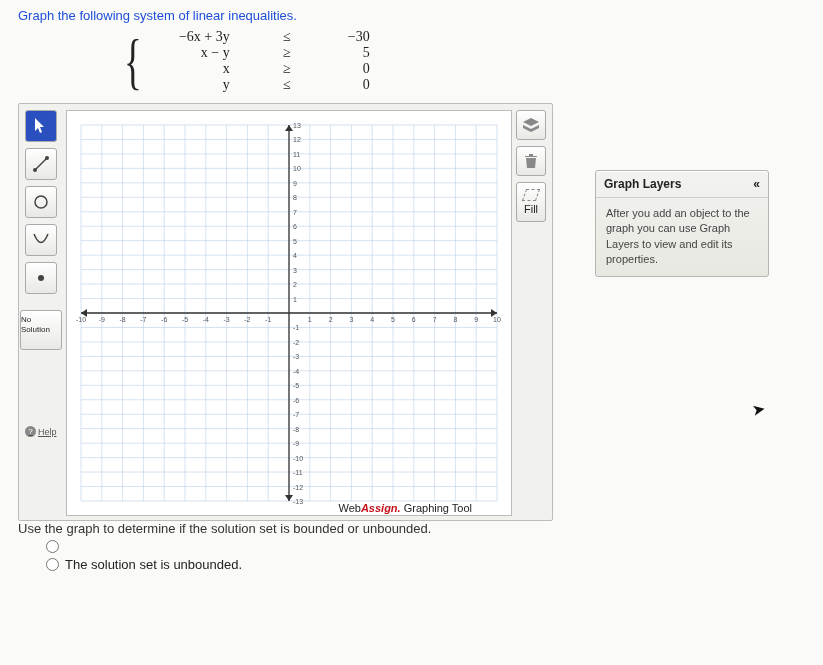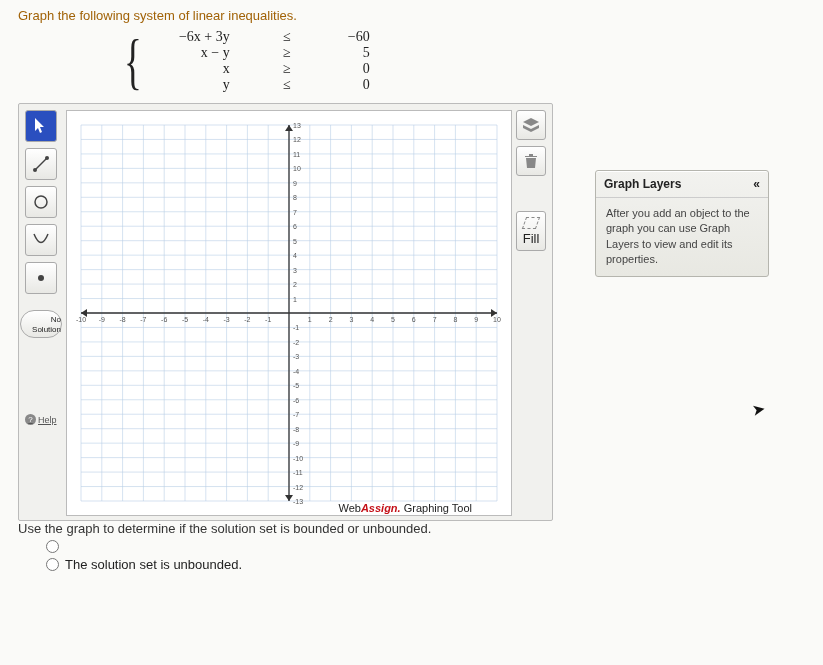--- a/index.html
+++ b/index.html
@@ -6,21 +6,21 @@
 body {
   font-family: Arial, Helvetica, sans-serif;
   background: #fafaf8;
   width: 823px;
   height: 665px;
   overflow: hidden;
   position: relative;
   color: #222;
 }
 .page { padding: 8px 18px 0 18px; }
-.prompt { font-size: 13px; color: #a16207; margin-bottom: 6px; }
+.prompt { font-size: 13px; color: #1d4ed8; margin-bottom: 6px; }
 .system {
   font-family: "Times New Roman", serif;
   font-size: 14px;
   margin-left: 100px;
   margin-bottom: 10px;
   display: flex;
   align-items: center;
 }
 .brace {
   font-size: 62px;
@@ -62,26 +62,26 @@
   border-radius: 3px;
   display: flex; align-items: center; justify-content: center;
   font-size: 14px;
   cursor: pointer;
 }
 .tool-btn.selected {
   background: #2a4fbf;
   color: #fff;
 }
 .no-sol {
-  width: 42px; height: 28px;
+  width: 42px; height: 40px;
   background: linear-gradient(#fff,#e8e8e4);
   border: 1px solid #aaa;
-  border-radius: 14px;
+  border-radius: 3px;
   font-size: 8px;
-  text-align: right;
+  text-align: left;
   line-height: 10px;
   padding-top: 4px;
   cursor: pointer;
   margin-top: 10px;
   margin-left: -5px;
 }
 .help {
   margin-top: 70px;
   font-size: 9px;
   color: #555;
@@ -128,24 +128,23 @@
   display: flex; align-items: center; justify-content: center;
   font-size: 12px;
   cursor: pointer;
 }
 .fill-btn {
   width: 30px; height: 40px;
   background: linear-gradient(#fff,#e8e8e4);
   border: 1px solid #aaa;
   border-radius: 3px;
   display: flex; flex-direction:column; align-items: center; justify-content: center;
-  font-size: 13px;
+  font-size: 11px;
   cursor: pointer;
   gap: 2px;
-  margin-top: 29px;
 }
 .fill-icon {
   width: 14px; height: 12px;
   border: 1px dashed #888;
   transform: skewX(-20deg);
 }
 
 .layers-panel {
   position: absolute;
   left: 595px; top: 170px;
@@ -199,21 +198,21 @@
 
 <div class="page">
   <div class="prompt">Graph the following system of linear inequalities.</div>
 
   <div class="system">
     <span class="brace">{</span>
     <div class="eqs">
       <div class="eqrow">
         <span class="lhs">−6x + 3y</span>
         <span class="op">≤</span>
-        <span class="rhs">−60</span>
+        <span class="rhs">−30</span>
       </div>
       <div class="eqrow">
         <span class="lhs">x − y</span>
         <span class="op">≥</span>
         <span class="rhs">5</span>
       </div>
       <div class="eqrow">
         <span class="lhs">x</span>
         <span class="op">≥</span>
         <span class="rhs">0</span>

